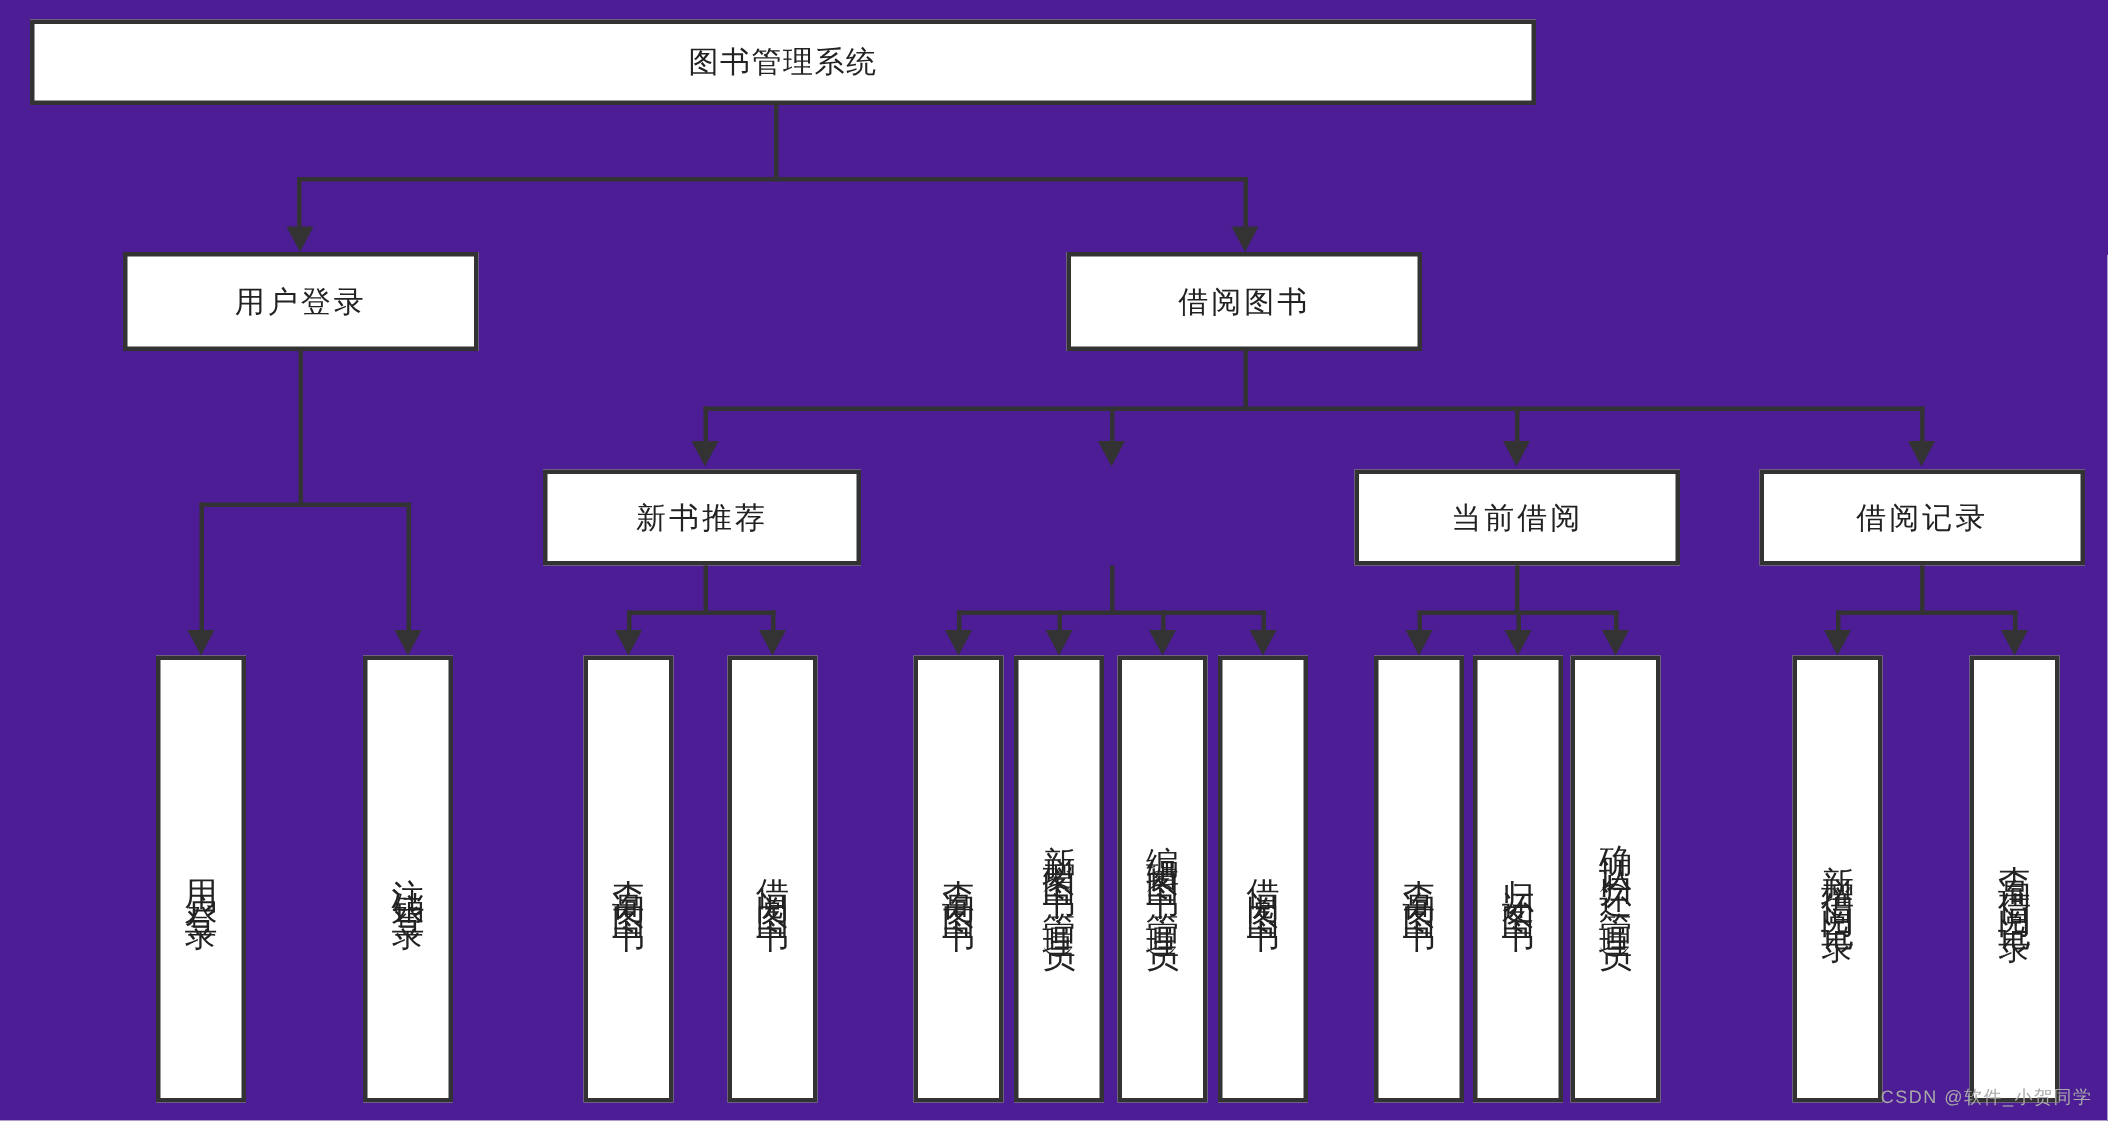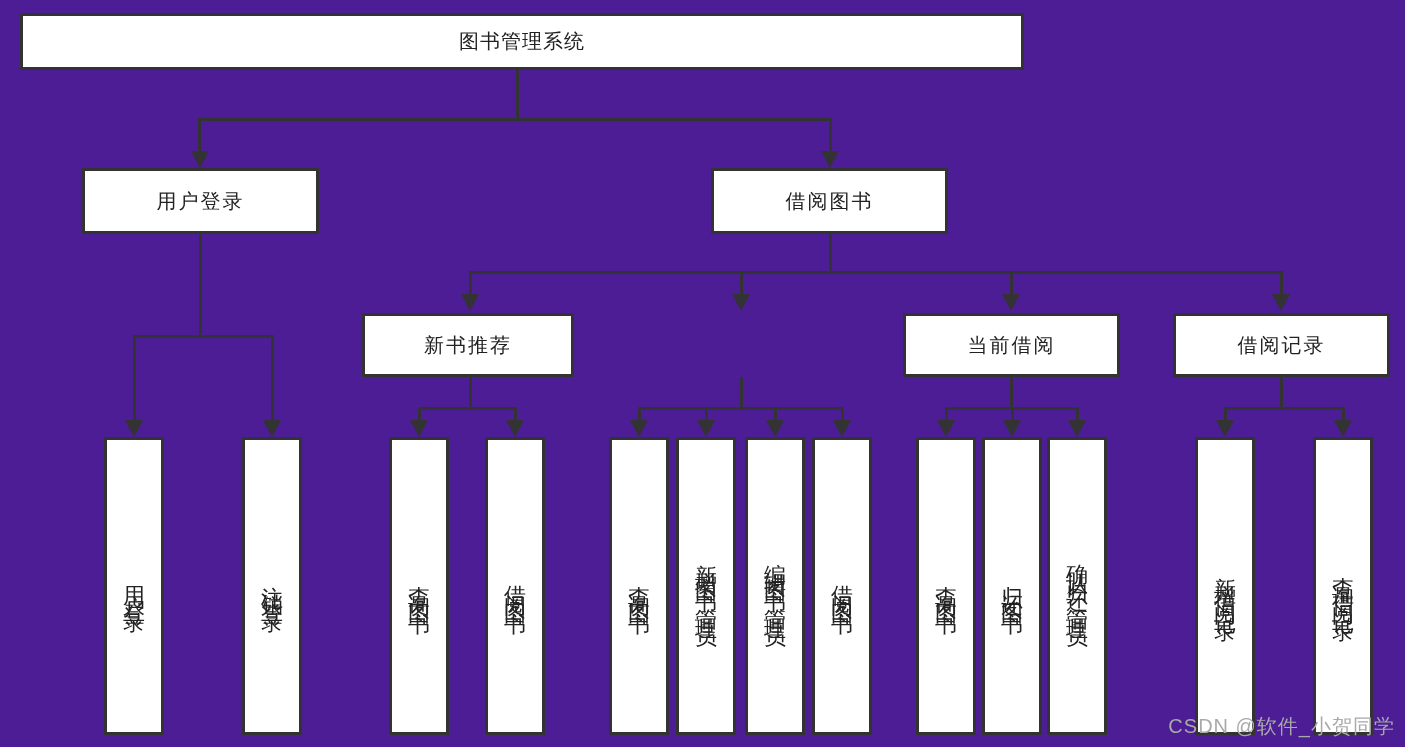--- a/index.html
+++ b/index.html
@@ -21,21 +21,21 @@
   }
   .vl { position:absolute; width:3px; background:#333333; }
   .hl { position:absolute; height:3px; background:#333333; }
   .arr {
     position:absolute; width:0; height:0;
     border-left:9px solid transparent; border-right:9px solid transparent;
     border-top:17px solid #333333;
   }
   .wm {
     position:absolute; right:10px; bottom:7px;
-    font-size:20px; letter-spacing:1px; color:#a9a9a9; white-space:nowrap;
+    font-size:12px; letter-spacing:1px; color:#a9a9a9; white-space:nowrap;
   }
 </style>
 </head>
 <body>
 
 <div class="canvas">
 
   <div class="box root" style="left:20px; top:13px; width:1004px; height:57px;">
     <span class="lbl">图书管理系统</span>
   </div>

